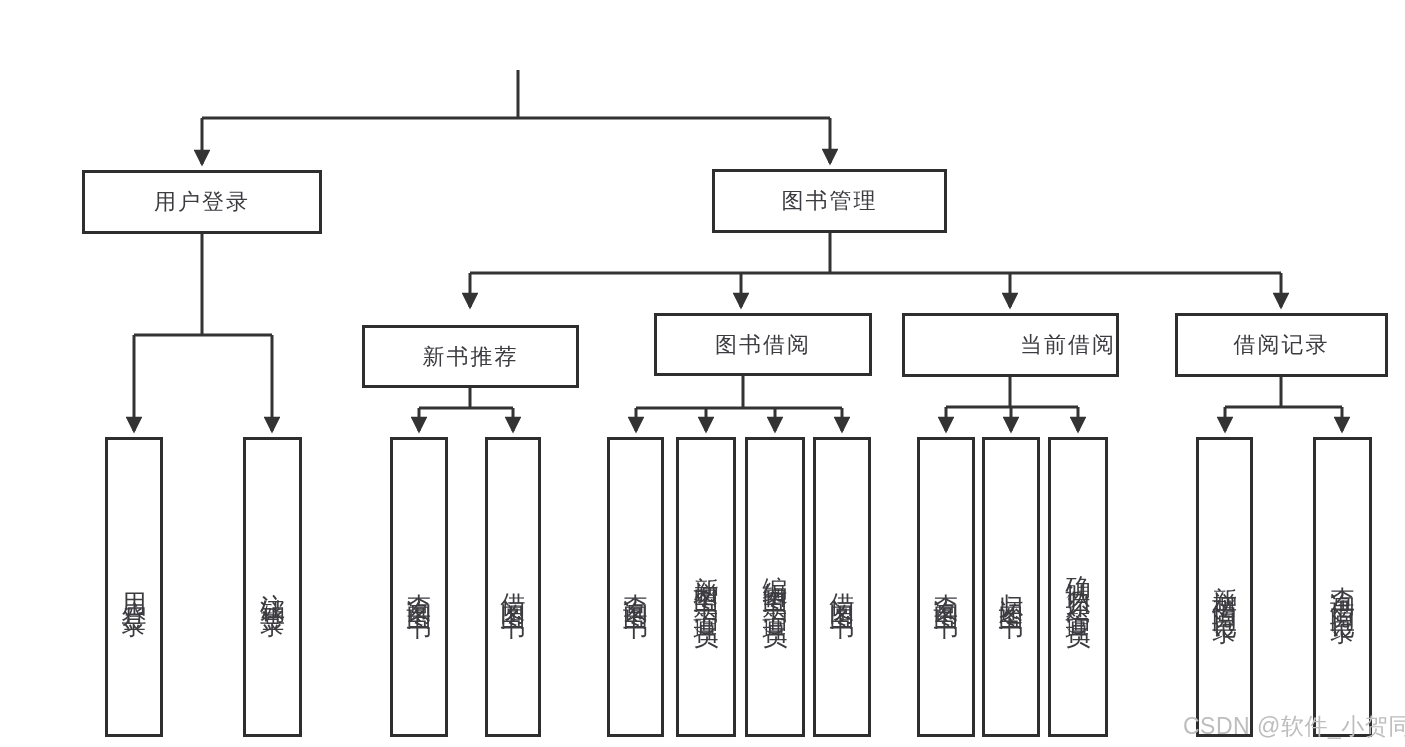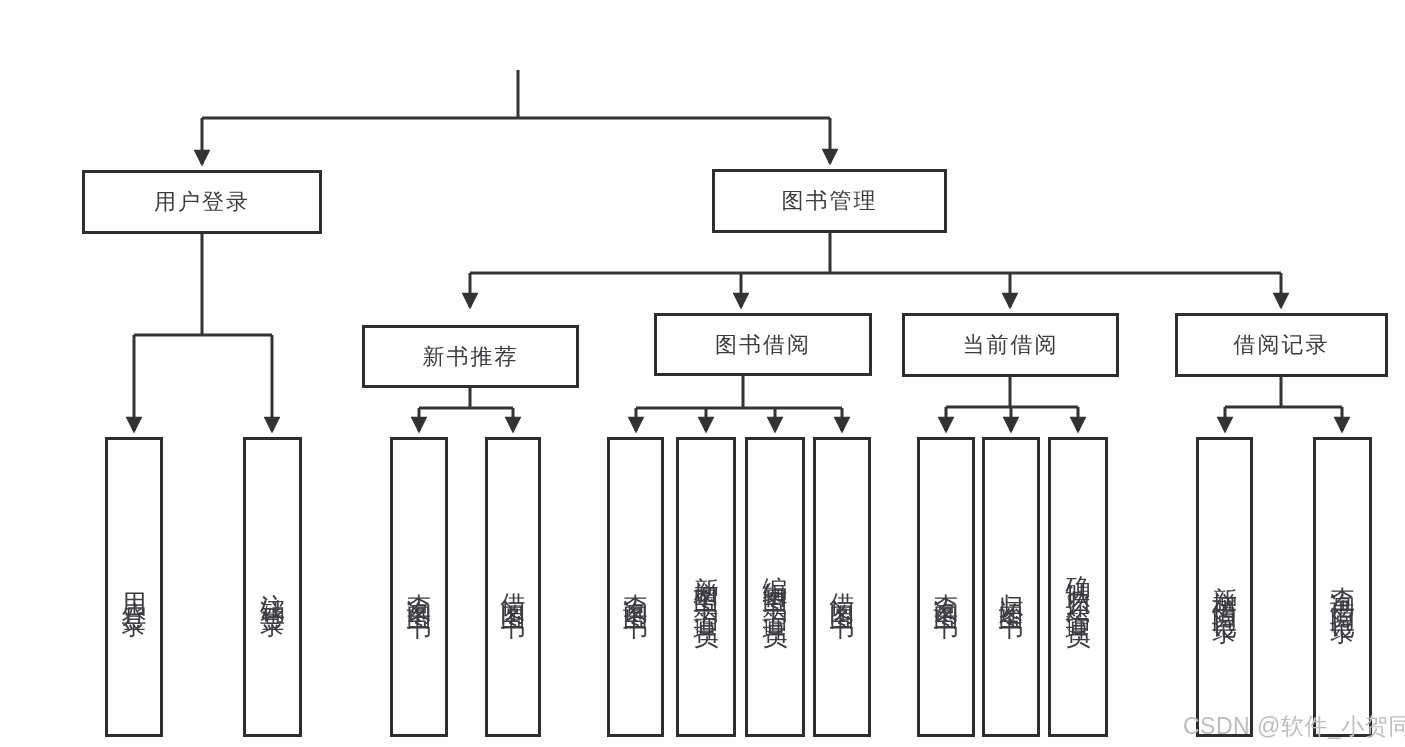--- a/index.html
+++ b/index.html
@@ -41,21 +41,21 @@
     line-height: 1;
     top: 437px;
     height: 300px;
   }
   
   .n-root    { left: 12px;   top: 13px;  width: 1012px; height: 57px; }
   .n-login   { left: 82px;   top: 170px; width: 240px;  height: 64px; }
   .n-mgmt    { left: 712px;  top: 169px; width: 235px;  height: 64px; }
   .n-newrec  { left: 362px;  top: 313px; width: 217px;  height: 63px; margin-top: 12px; }
   .n-borrow  { left: 634px;  top: 313px; width: 218px;  height: 63px; margin-left: 20px; }
-  .n-current { left: 902px;  top: 313px; width: 217px;  height: 64px; }
+  .n-current { left: 902px;  top: 313px; width: 217px;  height: 64px; justify-content: flex-end; }
   .n-record  { left: 1175px; top: 313px; width: 213px;  height: 64px; font-family: Liberation Serif, serif; }
   
   .lf-ul1 { left: 105px;  width: 58px; }
   .lf-ul2 { left: 243px;  width: 59px; }
   .lf-nb1 { left: 390px;  width: 58px; }
   .lf-nb2 { left: 485px;  width: 56px; }
   .lf-bb1 { left: 607px;  width: 57px; }
   .lf-bb2 { left: 676px;  width: 60px; }
   .lf-bb3 { left: 745px;  width: 60px; }
   .lf-bb4 { left: 813px;  width: 58px; }

